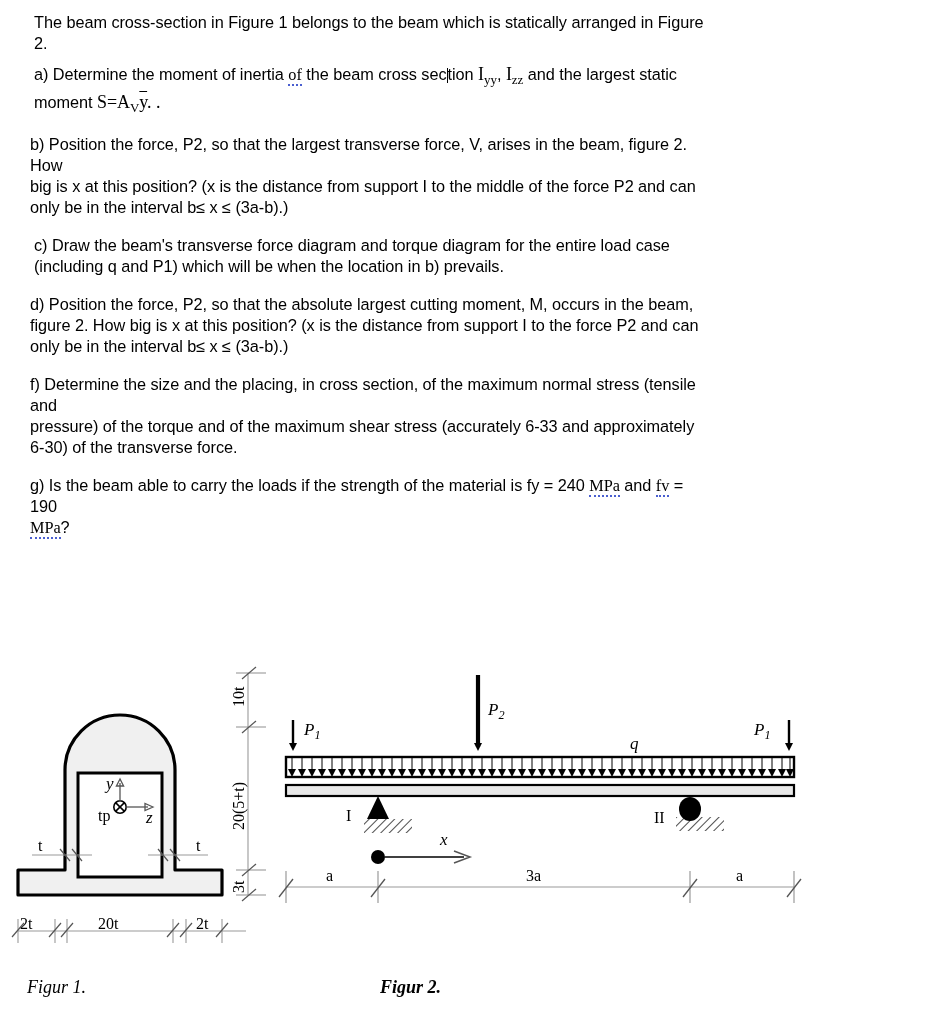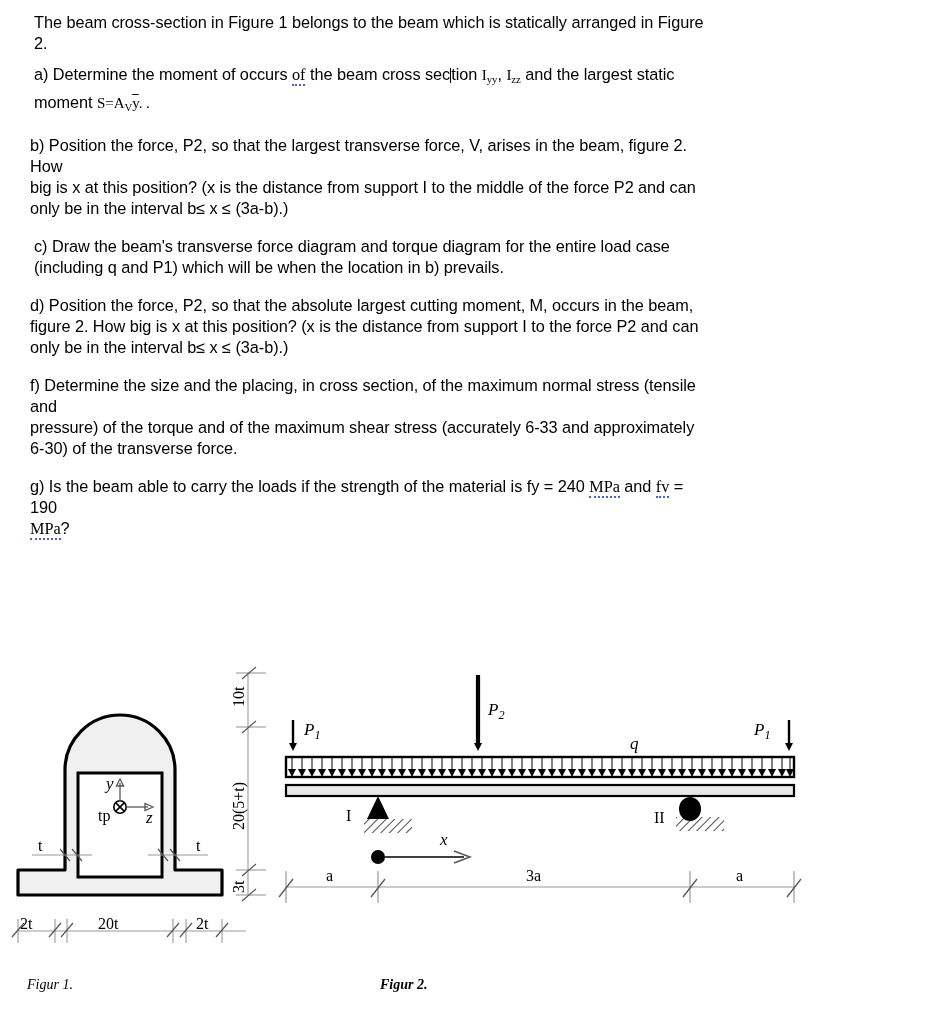--- a/index.html
+++ b/index.html
@@ -30,21 +30,21 @@
     line-height: 21px;
     margin: 0 0 6px 0;
     letter-spacing: -0.05px;
   }
   .para.indent1 { padding-left: 4px; }
   .para.gap-lg { margin-top: 17px; }
   .para.gap-sm { margin-top: 10px; }
 
   .serifmath {
     font-family: "Liberation Serif", serif;
-    font-size: 15px;
+    font-size: 18px;
   }
   .sub {
     font-size: 0.72em;
     vertical-align: -0.28em;
     font-family: "Liberation Serif", serif;
   }
   .ovl {
     text-decoration: overline;
   }
   .spell {
@@ -66,21 +66,21 @@
     position: absolute;
     left: 0;
     top: 655px;
     width: 929px;
     height: 369px;
   }
   .fig-caption {
     position: absolute;
     font-family: "Liberation Serif", serif;
     font-style: italic;
-    font-size: 14px;
+    font-size: 18px;
   }
   #cap1 { left: 27px; top: 322px; }
   #cap2 { left: 380px; top: 322px; font-weight: bold; }
 
   svg { display: block; }
   .fig1svg { position: absolute; left: 10px; top: 0px; }
   .fig2svg { position: absolute; left: 268px; top: 10px; }
 
   .lbl {
     font-family: "Liberation Serif", serif;
@@ -98,21 +98,21 @@
 <body>
 
 <div class="doc-text">
 
   <p class="para indent1">
     
     <span>The beam cross-section in Figure 1 belongs to the beam which is statically arranged in Figure 2.</span>
   </p>
 
   <p class="para indent1 gap-sm">
-    <span>a) Determine the moment of occurs </span><span class="spell">of</span><span> the beam cross sec</span><span class="caret"></span><span>tion</span>
+    <span>a) Determine the moment of inertia </span><span class="spell">of</span><span> the beam cross sec</span><span class="caret"></span><span>tion</span>
     <span class="serifmath"><span>I</span><span class="sub">yy</span></span><span>, </span><span class="serifmath"><span>I</span><span class="sub">zz</span></span><span> and the largest static</span>
   </p>
   <p class="para indent1" style="margin-top:-4px">
     <span>moment </span><span class="serifmath"><span>S=A</span><span class="sub">V</span><span class="ovl">y</span><span>. .</span></span>
   </p>
 
   <p class="para gap-lg">
     <span>b) Position the force, P2, so that the largest transverse force, V, arises in the beam, figure 2. How</span><br>
     <span>big is x at this position? (x is the distance from support I to the middle of the force P2 and can</span><br>
     <span>only be in the interval b≤ x ≤ (3a-b).)</span>

